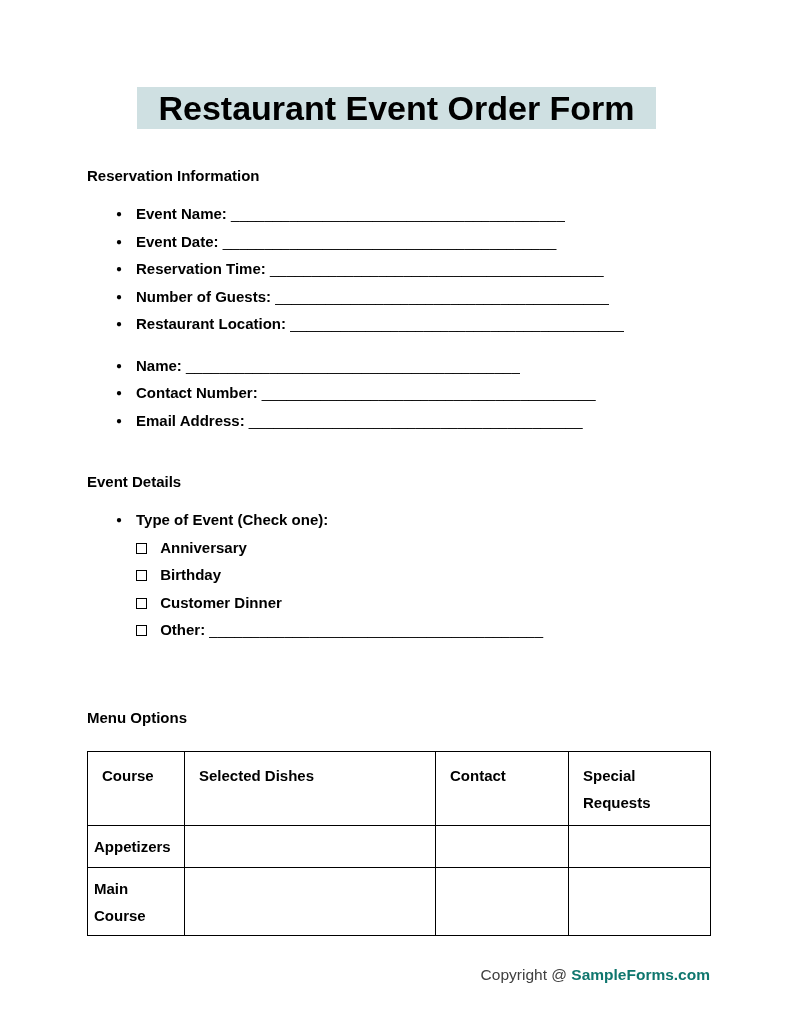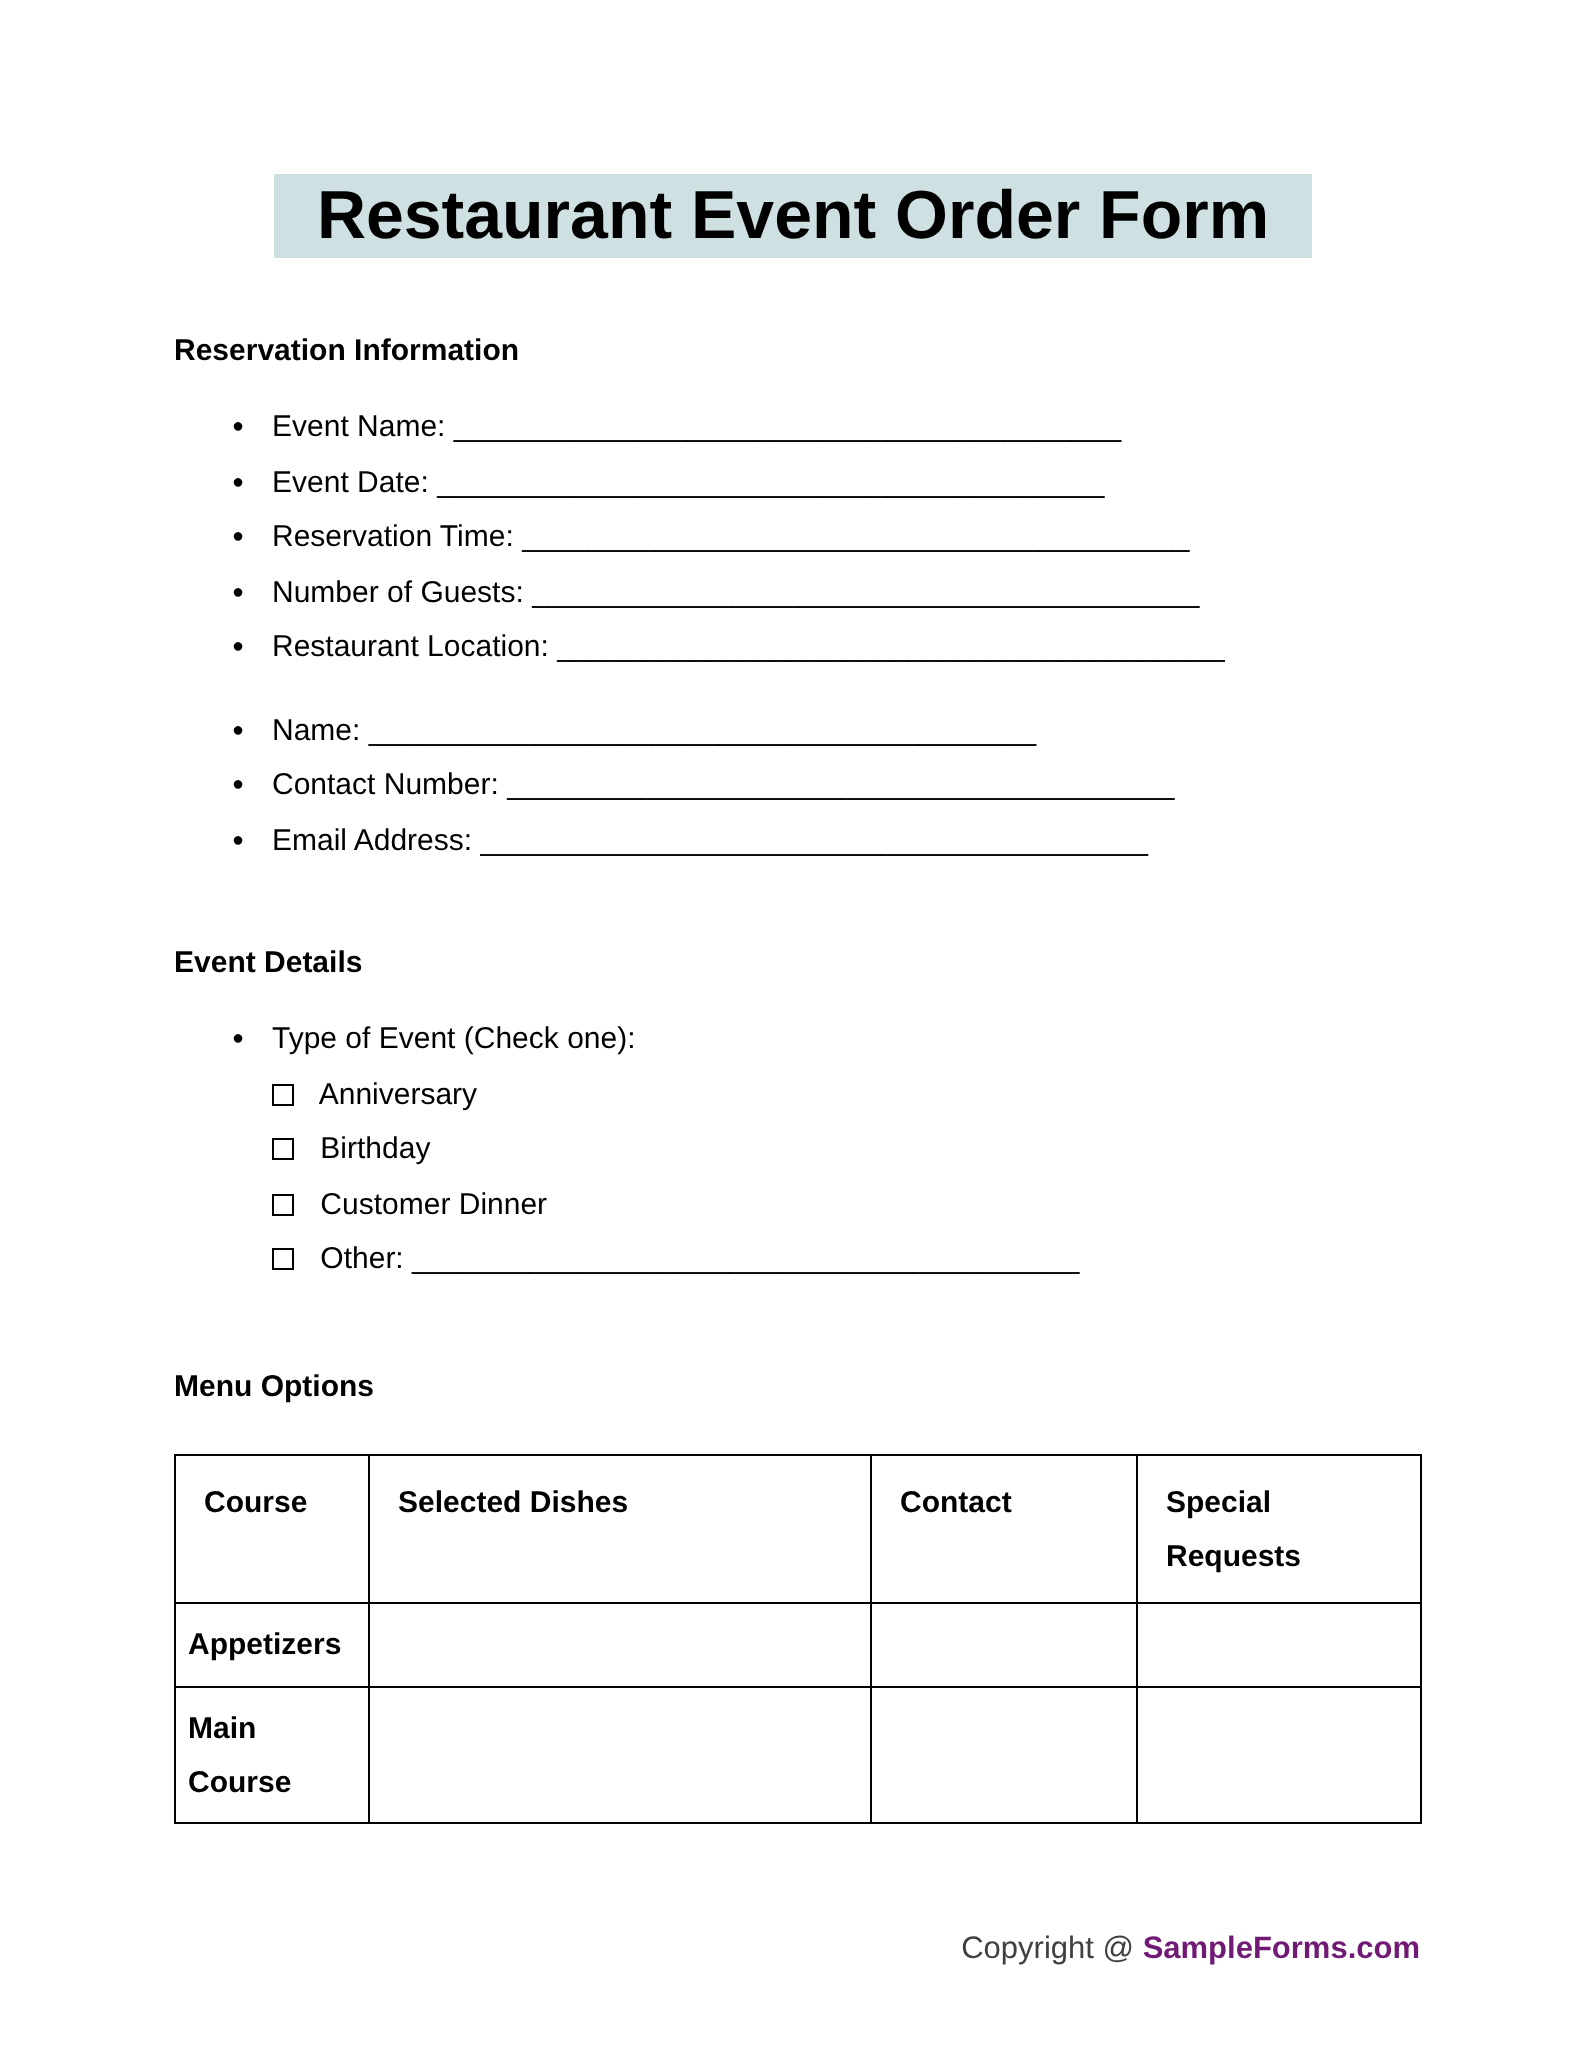--- a/index.html
+++ b/index.html
@@ -25,41 +25,41 @@
   .content { margin: 0 83px 0 87px; }
   .section-heading {
     font-size: 15px;
     font-weight: bold;
     line-height: 20px;
     margin: 0;
   }
   .heading-reservation { margin-top: 37px; }
   .heading-customer { margin-top: 40px; }
   .heading-event { margin-top: 38px; }
-  .heading-menu { margin-top: 40px; }
+  .heading-menu { margin-top: 64px; }
   ul.blank-list {
     list-style: none;
     margin: 14px 0 0 0;
     padding: 0;
   }
   ul.blank-list li {
     position: relative;
     padding-left: 49px;
     font-size: 15px;
     line-height: 27.5px;
     white-space: nowrap;
   }
   .bullet {
     position: absolute;
     left: 29px;
     top: 0;
     font-size: 10px;
     line-height: 27.5px;
   }
-  .label { font-weight: normal; }
+  .label { font-weight: bold; }
   .line { font-weight: normal; }
   .checkbox {
     display: inline-block;
     width: 11px;
     height: 11px;
     border: 1.5px solid #000;
     margin-right: 9px;
     vertical-align: -1px;
     background: #fff;
   }
@@ -90,21 +90,21 @@
   .row-main { height: 68px; }
   .footer {
     position: absolute;
     top: 966px;
     right: 83px;
     font-size: 15.5px;
     color: #404040;
     white-space: nowrap;
   }
   .site-link {
-    color: #701a75;
+    color: #0f766e;
     font-weight: bold;
     text-decoration: none;
     text-align: right;
   }
 </style>
 </head>
 <body>
 
 <div class="page">
 

